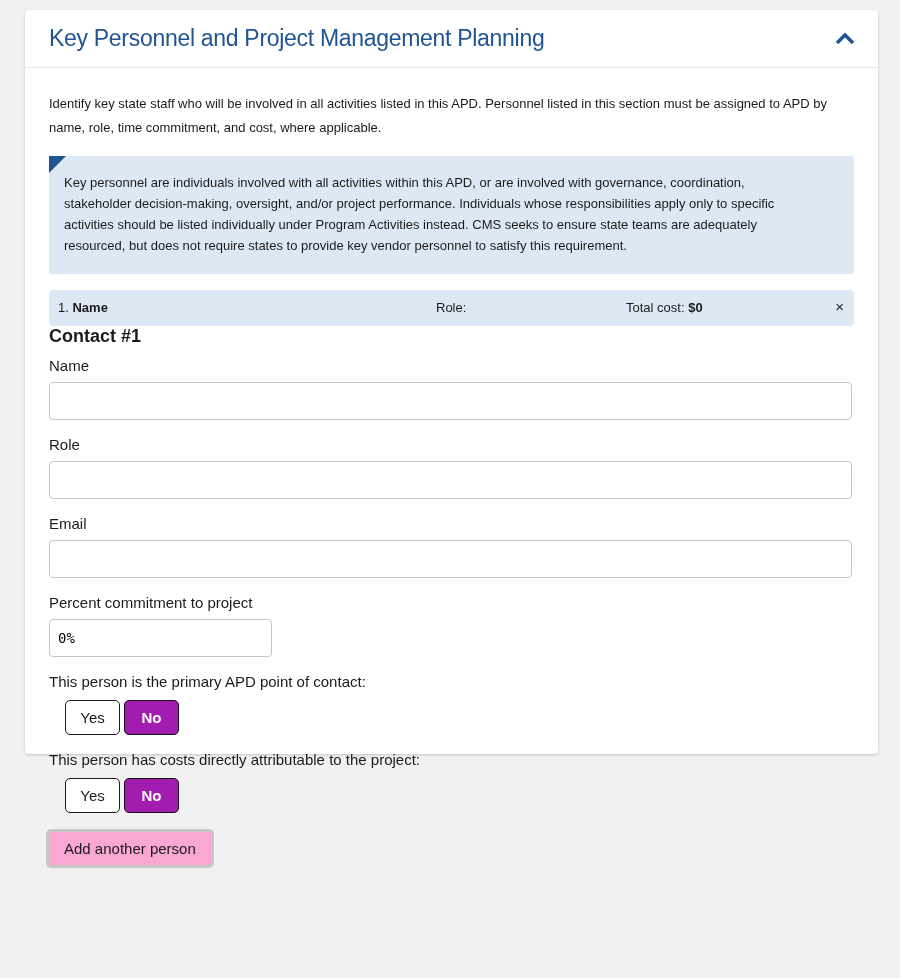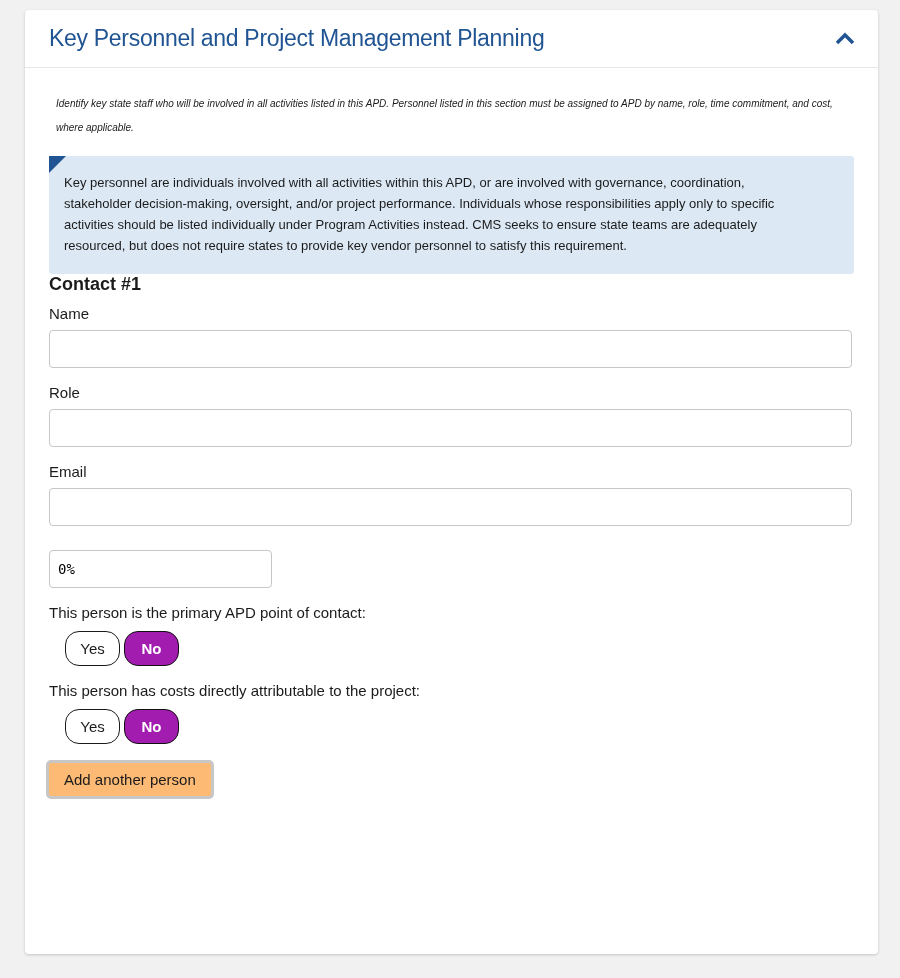--- a/index.html
+++ b/index.html
@@ -1,71 +1,78 @@
 <!DOCTYPE html>
 <html><head>
 <meta charset="utf-8">
 <style>
   html, body { margin:0; padding:0; }
   body { width:900px; height:978px; background:#f1f1f1; font-family:"Liberation Sans", sans-serif; color:#1b1b1b; position:relative; overflow:hidden; }
-  .card { position:absolute; left:25px; top:10px; width:853px; height:944px; background:#fff; border-radius:4px; box-shadow:0 1px 3px rgba(0,0,0,0.18); }
+  .card { position:absolute; left:25px; top:10px; width:853px; height:744px; background:#fff; border-radius:4px; box-shadow:0 1px 3px rgba(0,0,0,0.18); }
   .card-header { height:57px; border-bottom:1px solid #e6e6e6; position:relative; }
   .card-title { position:absolute; left:24px; top:15px; font-size:23px; color:#205493; letter-spacing:-0.3px; }
   .chevron { position:absolute; right:22px; top:20px; width:22px; height:16px; cursor:pointer; }
   .content { position:absolute; left:24px; right:24px; top:58px; }
-  .intro { margin:24px 0 0 7px; font-size:10px; line-height:24px; color:#1b1b1b;font-style:italic; }
+  .intro { margin:24px 0 0 0; font-size:13px; line-height:24px; color:#1b1b1b; }
   .alert { margin-top:16px; background:#dce9f5; border-radius:3px; position:relative; padding:16px 40px 18px 15px; font-size:13px; line-height:21px; }
   .alert .corner { position:absolute; left:0; top:0; width:0; height:0; border-top:17px solid #205493; border-right:17px solid transparent; }
   .summary { margin-top:16px; background:#dce9f5; border-radius:4px; height:36px; position:relative; font-size:13px; }
   .summary .num { position:absolute; left:9px; top:10px; }
   .summary .role { position:absolute; left:387px; top:10px; }
   .summary .cost { position:absolute; left:577px; top:10px; }
   .summary .close { position:absolute; right:10px; top:8px; font-size:15px; cursor:pointer; }
   .contact-title { font-size:18px; font-weight:bold; }
   .label { font-size:15px; margin-top:10px; }
   .input { margin-top:8px; height:38px; border:1px solid #c6c6c6; border-radius:4px; width:803px; box-sizing:border-box; background:#fff; }
   .field { margin-top:16px; }
   .field.first { margin-top:8px; }
   .pct { width:223px; font-family:"DejaVu Sans Mono", monospace; font-size:14px; padding:10px 8px; }
   .toggle { display:flex; margin-top:10px; margin-left:16px; gap:4px; }
-  .tbtn { width:55px; height:35px; border-radius:14px; box-sizing:border-box; font-size:15px; display:flex; align-items:center; justify-content:center; cursor:pointer; }
+  .tbtn { width:55px; height:35px; border-radius:5px; box-sizing:border-box; font-size:15px; display:flex; align-items:center; justify-content:center; cursor:pointer; }
   .tbtn.off { border:1px solid #1b1b1b; background:#fff; color:#1b1b1b; }
   .tbtn.on { background:#a21caf; color:#fff; font-weight:bold; border:1px solid #111; }
-  .add-btn { margin-top:16px; display:inline-block; background:#fdba74; border:3px solid #c7c7c7; border-radius:5px; padding:8px 15px; font-size:15px; cursor:pointer; margin-left:-3px; }
+  .add-btn { margin-top:16px; display:inline-block; background:#f9a8d4; border:3px solid #c7c7c7; border-radius:5px; padding:8px 15px; font-size:15px; cursor:pointer; margin-left:-3px; }
 </style>
 </head>
 <body>
 
 <div class="card">
   <div class="card-header">
     <div class="card-title">Key Personnel and Project Management Planning</div>
     <svg class="chevron" viewBox="0 0 22 16">
         <path d="M3 13 L11 5 L19 13" stroke="#205493" stroke-width="3.5" fill="none"></path>
       </svg>
   </div>
   <div class="content">
     <p class="intro">Identify key state staff who will be involved in all activities listed in this APD. Personnel listed in this section must be assigned to APD by name, role, time commitment, and cost, where applicable.</p>
     <div class="alert">
       <span class="corner"></span>
       <span>Key personnel are individuals involved with all activities within this APD, or are involved with governance, coordination, stakeholder decision-making, oversight, and/or project performance. Individuals whose responsibilities apply only to specific activities should be listed individually under Program Activities instead. CMS seeks to ensure state teams are adequately resourced, but does not require states to provide key vendor personnel to satisfy this requirement.</span>
     </div>
+    <div class="summary">
+      <span class="num"><span>1.</span> <b>Name</b></span>
+      <span class="role">Role:</span>
+      <span class="cost"><span>Total cost:</span> <b>$0</b></span>
+      <span class="close">×</span>
+    </div>
     <div class="contact-title">Contact #1</div>
     <div class="field first">
       <div class="label">Name</div>
       <input class="input" value="" style="">
     </div>
     <div class="field">
       <div class="label">Role</div>
       <input class="input" value="" style="">
     </div>
     <div class="field">
       <div class="label">Email</div>
       <input class="input" value="" style="">
     </div>
     <div class="field">
+      <div class="label">Percent commitment to project</div>
       <input class="input pct" value="0%" style="">
     </div>
     <div class="field">
       <div class="label">This person is the primary APD point of contact:</div>
       <div class="toggle">
         <div class="tbtn off">Yes</div>
         <div class="tbtn on">No</div>
       </div>
     </div>
     <div class="field">

